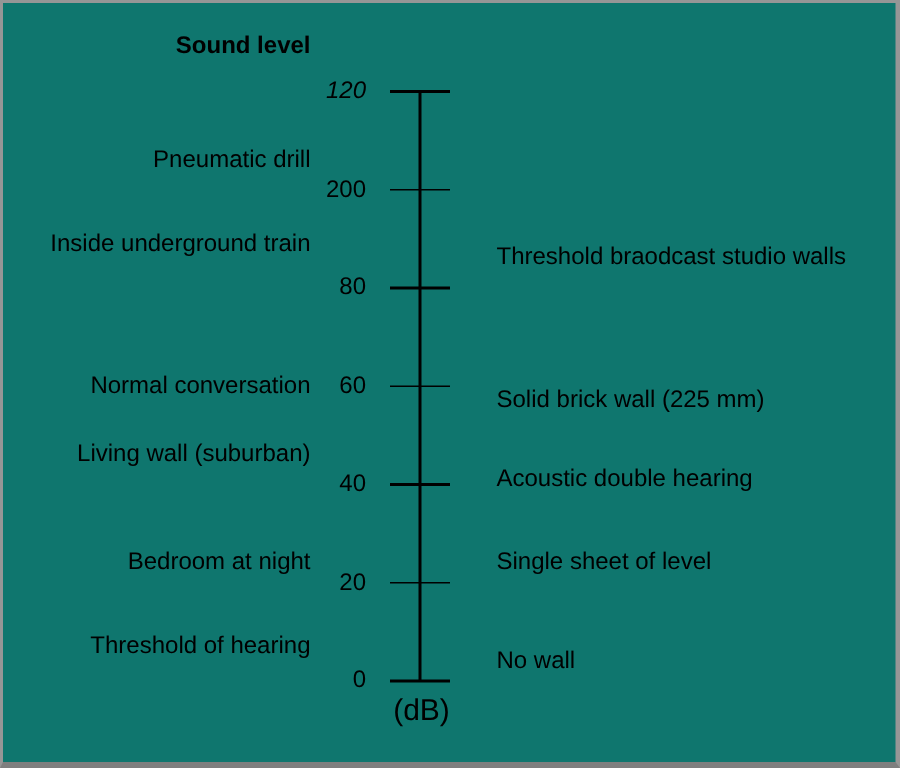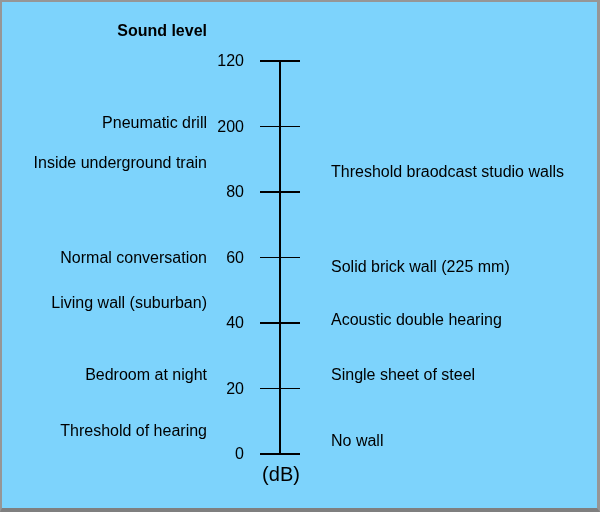--- a/index.html
+++ b/index.html
@@ -2,21 +2,21 @@
 <html><head>
 <meta charset="utf-8">
 <style>
   html, body { margin: 0; padding: 0; background: #ffffff; }
   * { box-sizing: border-box; }
 
   .frame {
     position: relative;
     width: 600px;
     height: 512px;
-    background: #7dd3fc;
+    background: #0f766e;
     border: 2px solid #969696;
     border-right-width: 3px;
     border-bottom: 4px solid #7f7f7f;
     overflow: hidden;
     font-family: "Liberation Sans", "DejaVu Sans", sans-serif;
     color: #000000;
   }
 
   .hdr {
     position: absolute;
@@ -79,44 +79,44 @@
 <body>
 
 <div class="frame">
   <div class="hdr hdr-left">Sound level</div>
 
 
   <div class="axis-line"></div>
 
   <div id="ticks">
       <div class="tick" style="top: 58.2px;"></div>
-      <div class="tick-label" style="top: 50px;">120</div>
+      <div class="tick-label" style="top: 50px; font-style: italic;">120</div>
       <div class="tick" style="top: 123.7px;"></div>
       <div class="tick-label" style="top: 115.5px;">200</div>
       <div class="tick" style="top: 189.2px;"></div>
       <div class="tick-label" style="top: 181px;">80</div>
       <div class="tick" style="top: 254.7px;"></div>
       <div class="tick-label" style="top: 246.5px;">60</div>
       <div class="tick" style="top: 320.2px;"></div>
       <div class="tick-label" style="top: 312px;">40</div>
       <div class="tick" style="top: 385.7px;"></div>
       <div class="tick-label" style="top: 377.5px;">20</div>
       <div class="tick" style="top: 451.2px;"></div>
       <div class="tick-label" style="top: 443px;">0</div>
     </div>
   <div id="left-labels">
-      <div class="lbl lbl-left" style="top: 95.85px; margin-top: 16px;">Pneumatic drill</div>
+      <div class="lbl lbl-left" style="top: 95.85px;">Pneumatic drill</div>
       <div class="lbl lbl-left" style="top: 151.525px;">Inside underground train</div>
       <div class="lbl lbl-left" style="top: 246.5px;">Normal conversation</div>
       <div class="lbl lbl-left" style="top: 292.35px;">Living wall (suburban)</div>
       <div class="lbl lbl-left" style="top: 364.4px;">Bedroom at night</div>
       <div class="lbl lbl-left" style="top: 420.075px;">Threshold of hearing</div>
     </div>
   <div id="right-labels">
       <div class="lbl lbl-right" style="top: 161.35px;">Threshold braodcast studio walls</div>
       <div class="lbl lbl-right" style="top: 256.325px;">Solid brick wall (225 mm)</div>
       <div class="lbl lbl-right" style="top: 308.725px;">Acoustic double hearing</div>
-      <div class="lbl lbl-right" style="top: 364.4px;">Single sheet of steel</div>
+      <div class="lbl lbl-right" style="top: 364.4px;">Single sheet of level</div>
       <div class="lbl lbl-right" style="top: 429.9px;">No wall</div>
     </div>
 
   <div class="unit">(dB)</div>
 </div>
 
 </body></html>

